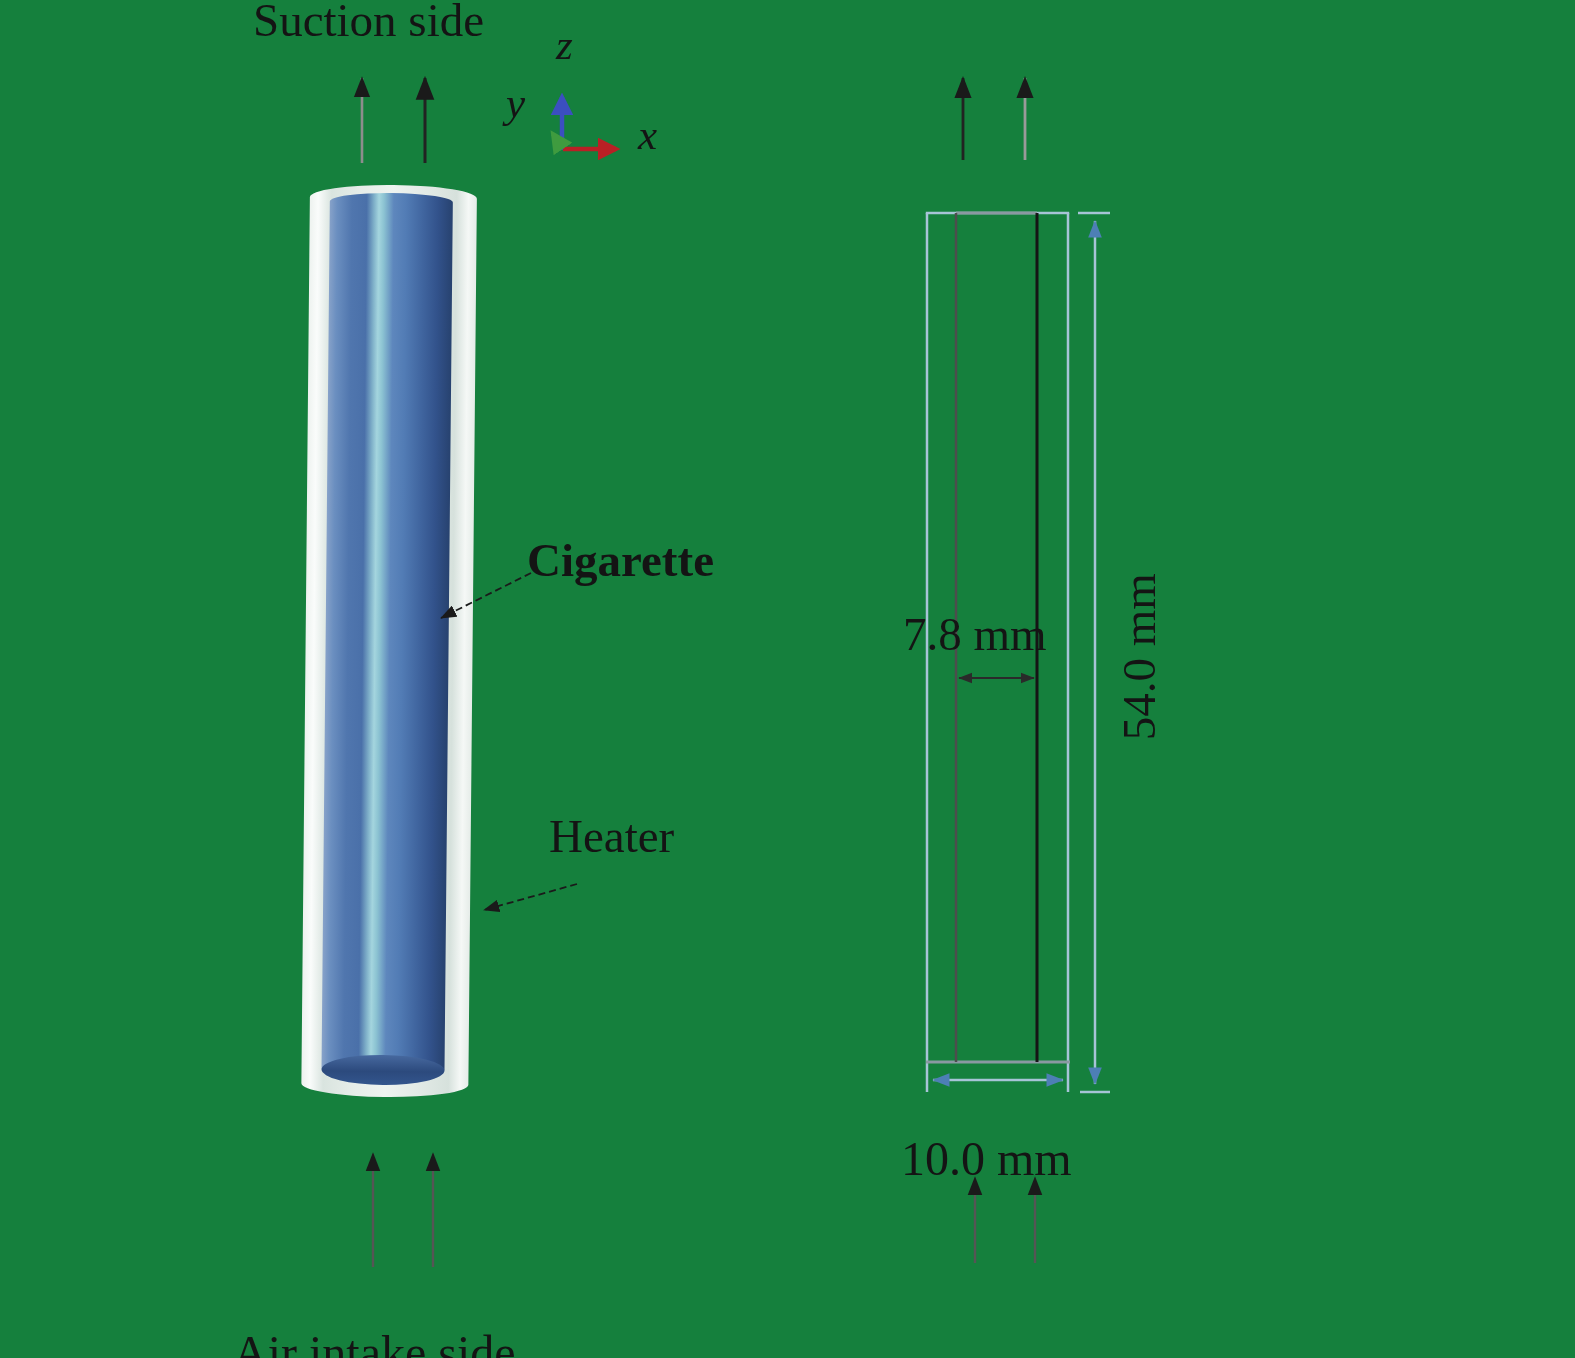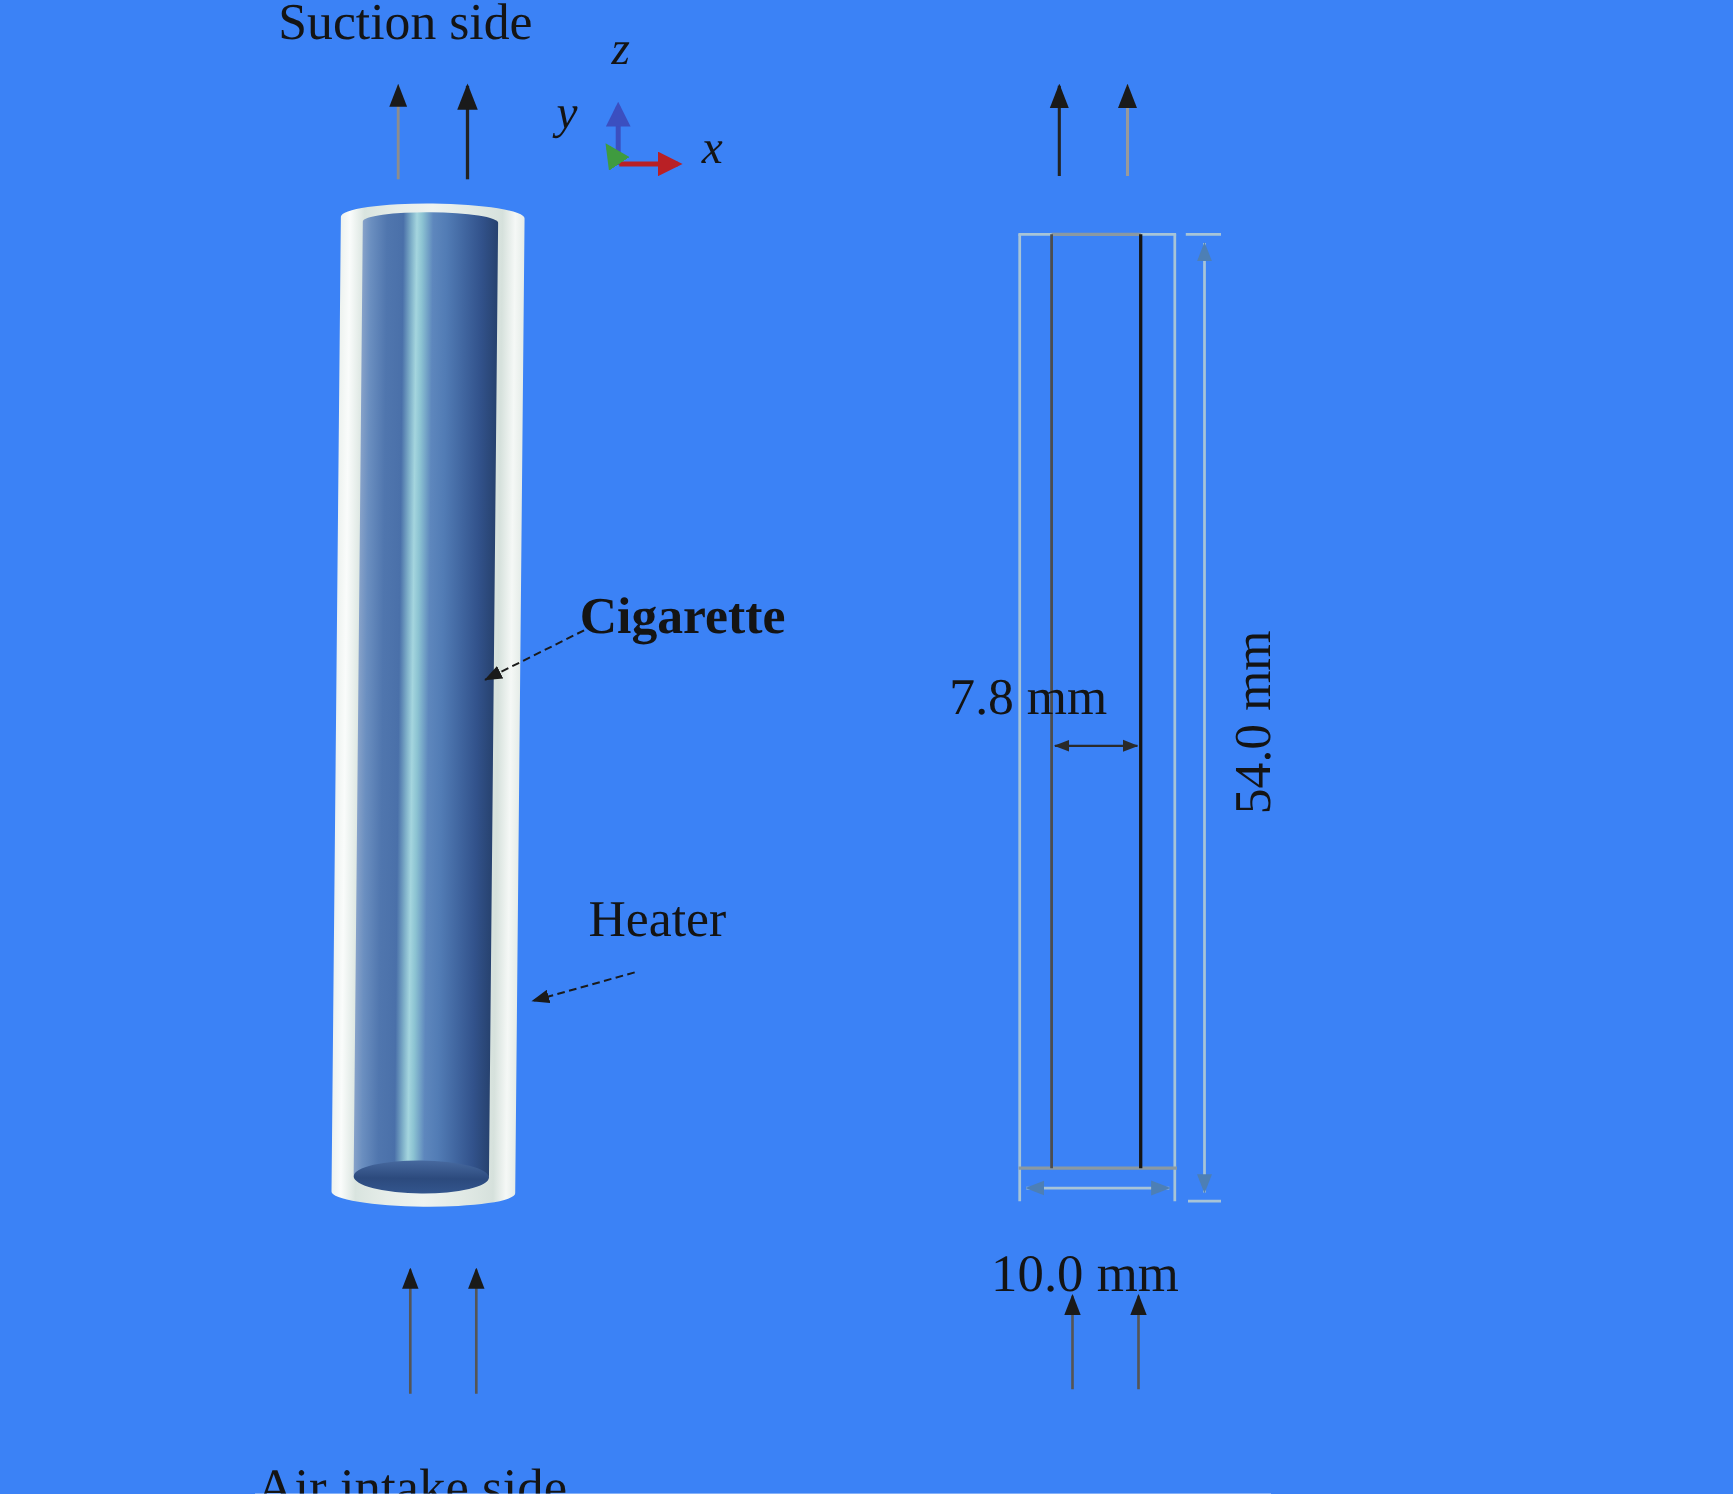--- a/index.html
+++ b/index.html
@@ -1,19 +1,19 @@
 <!DOCTYPE html>
 <html><head>
 <meta charset="utf-8">
 <style>
   html,body{margin:0;padding:0;background:#ffffff;}
   #figure-canvas{
     position:relative;
     width:1575px;height:1358px;
-    background:#3b82f6;
+    background:#15803d;
     overflow:hidden;
     font-family:"Liberation Serif", serif;
   }
   .lbl{
     position:absolute;
     color:#141414;
     line-height:1.05;
     white-space:nowrap;
     font-size:47px;
   }
@@ -126,21 +126,21 @@
     <line x1="1035" y1="1263" x2="1035" y2="1178" stroke="#555555" stroke-width="2.4" marker-end="url(#mflow)"></line>
   </svg>
 
   <div class="lbl" style="left:253px;top:-4px;">Suction side</div>
 
   <div class="lbl italic" style="left:556px;top:22px;font-size:43px;">z</div>
   <div class="lbl italic" style="left:506px;top:80px;font-size:43px;">y</div>
   <div class="lbl italic" style="left:638px;top:112px;font-size:43px;">x</div>
 
   <div class="lbl" style="left:527px;top:536px;font-weight:bold;">Cigarette</div>
-  <div class="lbl" style="left:535px;top:812px;">Heater</div>
+  <div class="lbl" style="left:549px;top:812px;">Heater</div>
 
   <div class="lbl" style="left:233px;top:1280px;font-size:48px;margin-top:48px;">Air intake side</div>
 
-  <div class="lbl" style="left:863px;top:610px;text-align:right;">7.8 mm</div>
+  <div class="lbl" style="left:903px;top:610px;text-align:right;">7.8 mm</div>
   <div class="lbl" style="left:901px;top:1094px;font-size:48px;margin-top:40px;">10.0 mm</div>
   <div class="lbl" id="length-label">54.0 mm</div>
 
 </div>
 
 </body></html>

